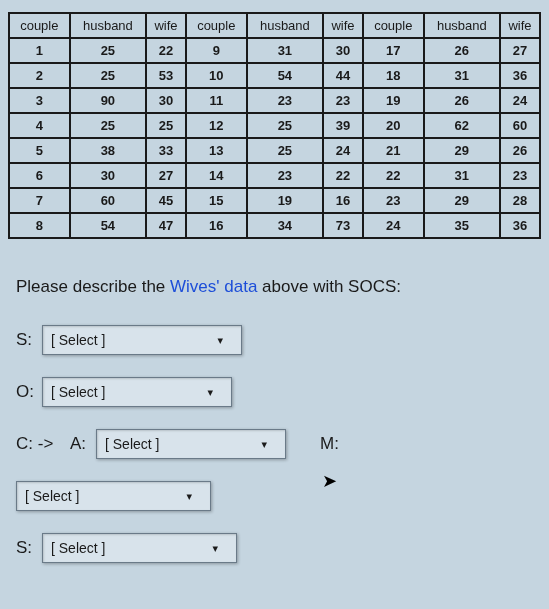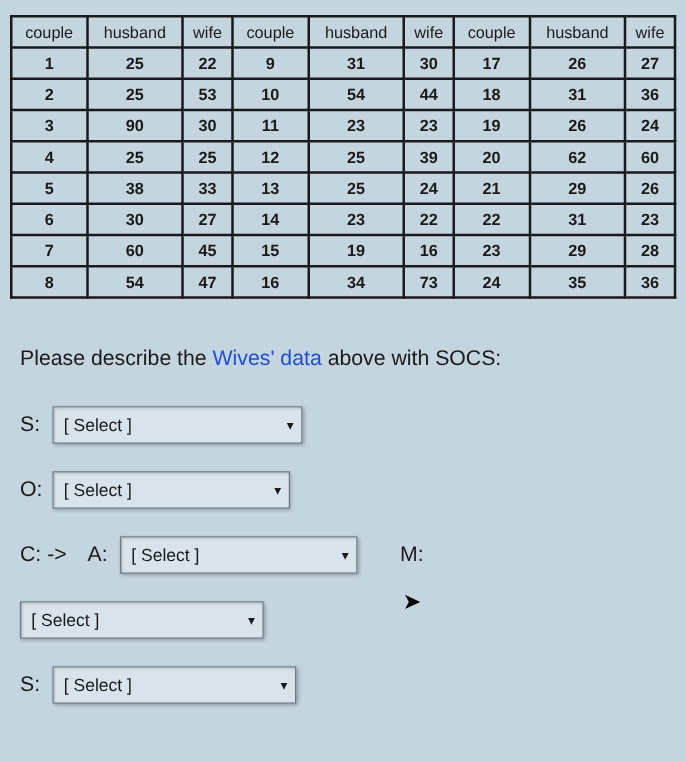--- a/index.html
+++ b/index.html
@@ -45,21 +45,21 @@
       min-width: 20px;
     }
     .select-box {
       background: #d8e3eb;
       border: 1px solid #6a7a88;
       box-shadow: inset 1px 1px 2px rgba(0,0,0,0.15), 1px 1px 3px rgba(0,0,0,0.3);
       height: 30px;
       display: flex;
       align-items: center;
       justify-content: space-between;
-      padding: 0 6px 0 8px;
+      padding: 0 18px 0 8px;
       font-size: 14px;
       color: #1a1a1a;
       cursor: pointer;
     }
     .select-box .caret {
       font-size: 11px;
       color: #1a1a1a;
     }
     .w1 { width: 200px; }
     .w2 { width: 190px; }

